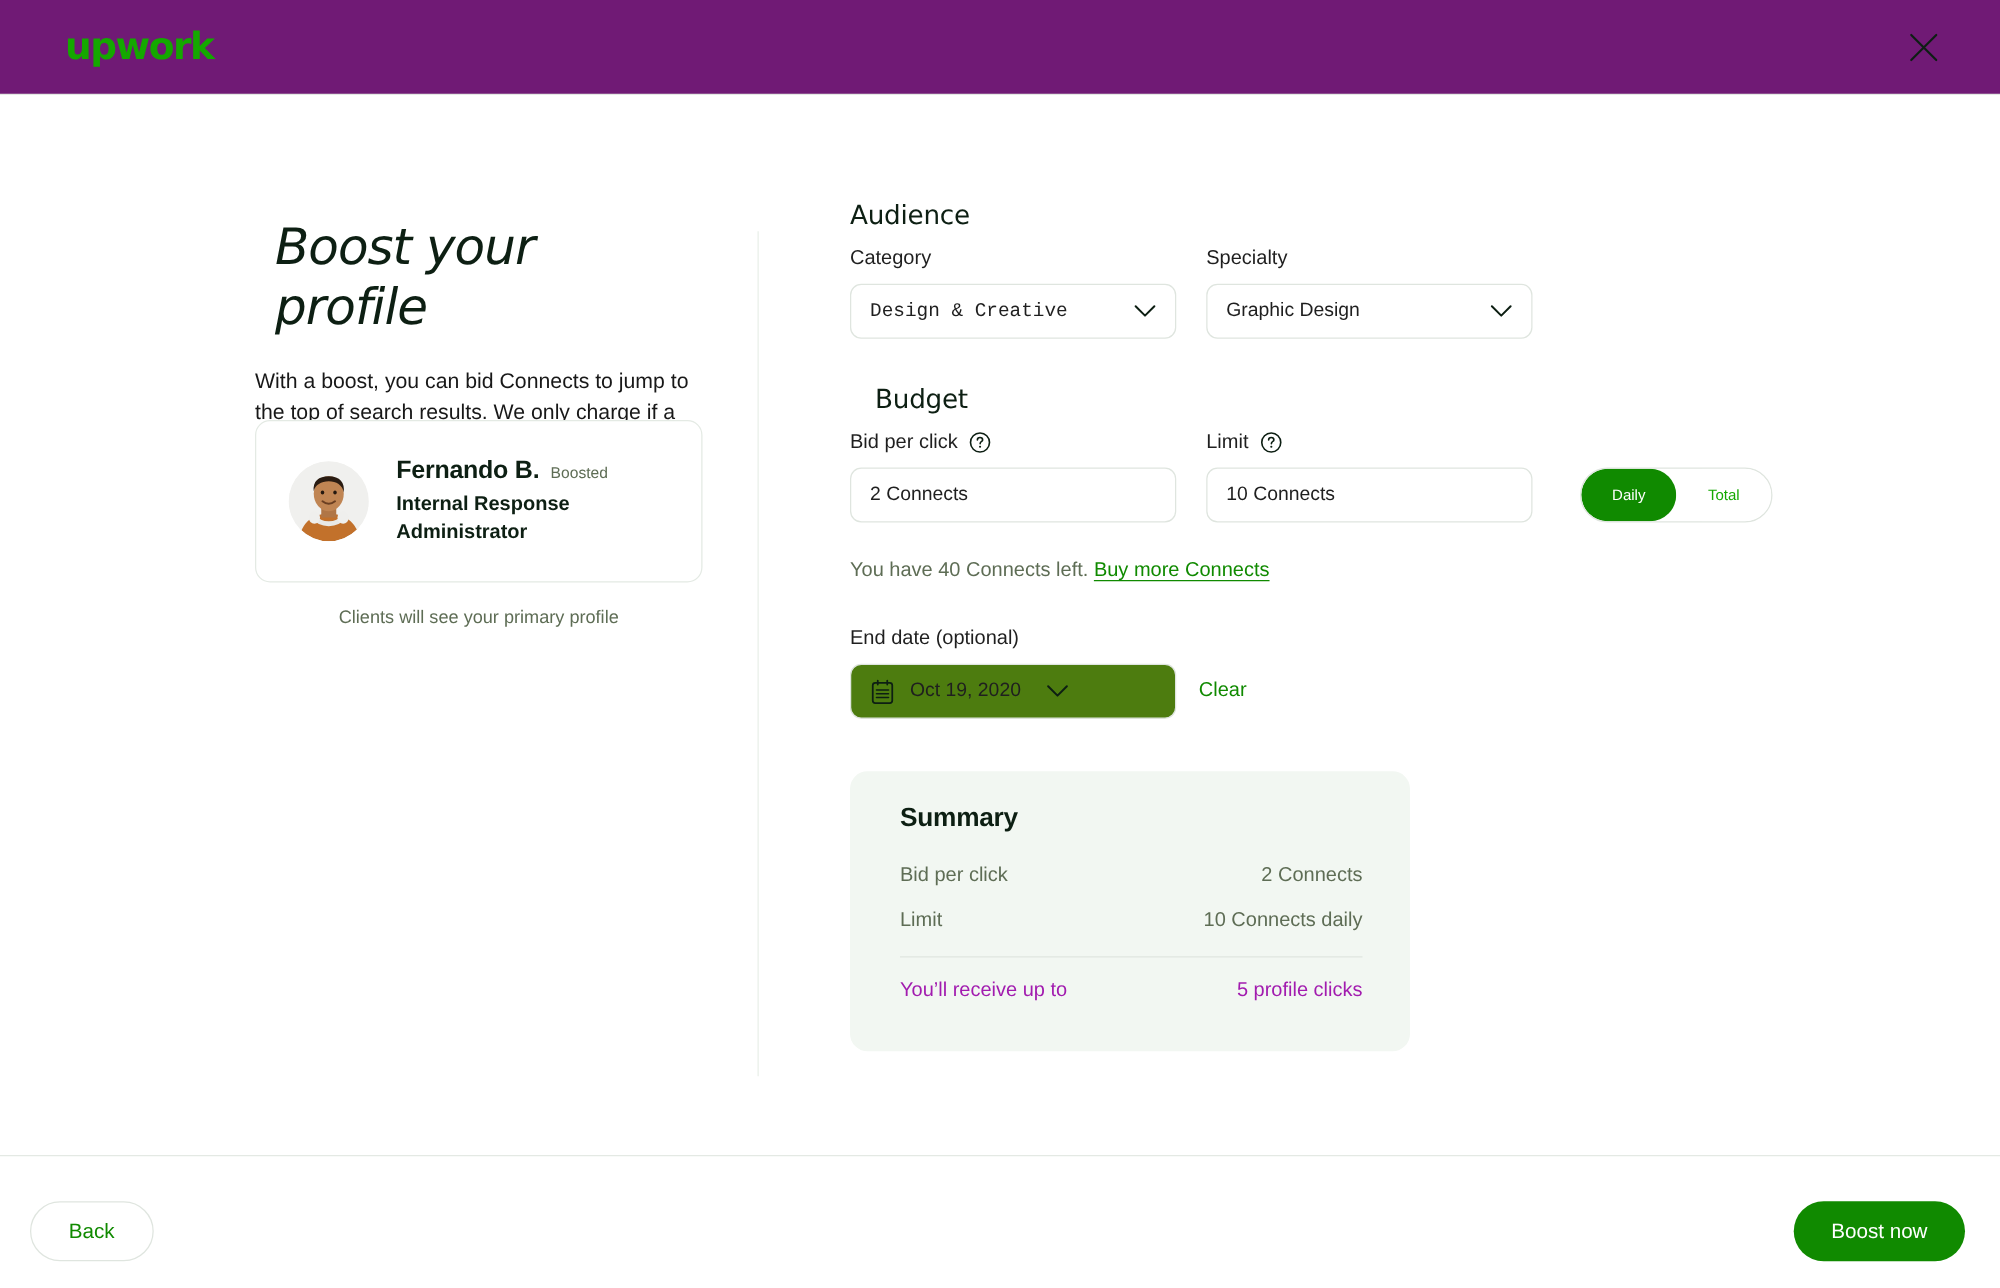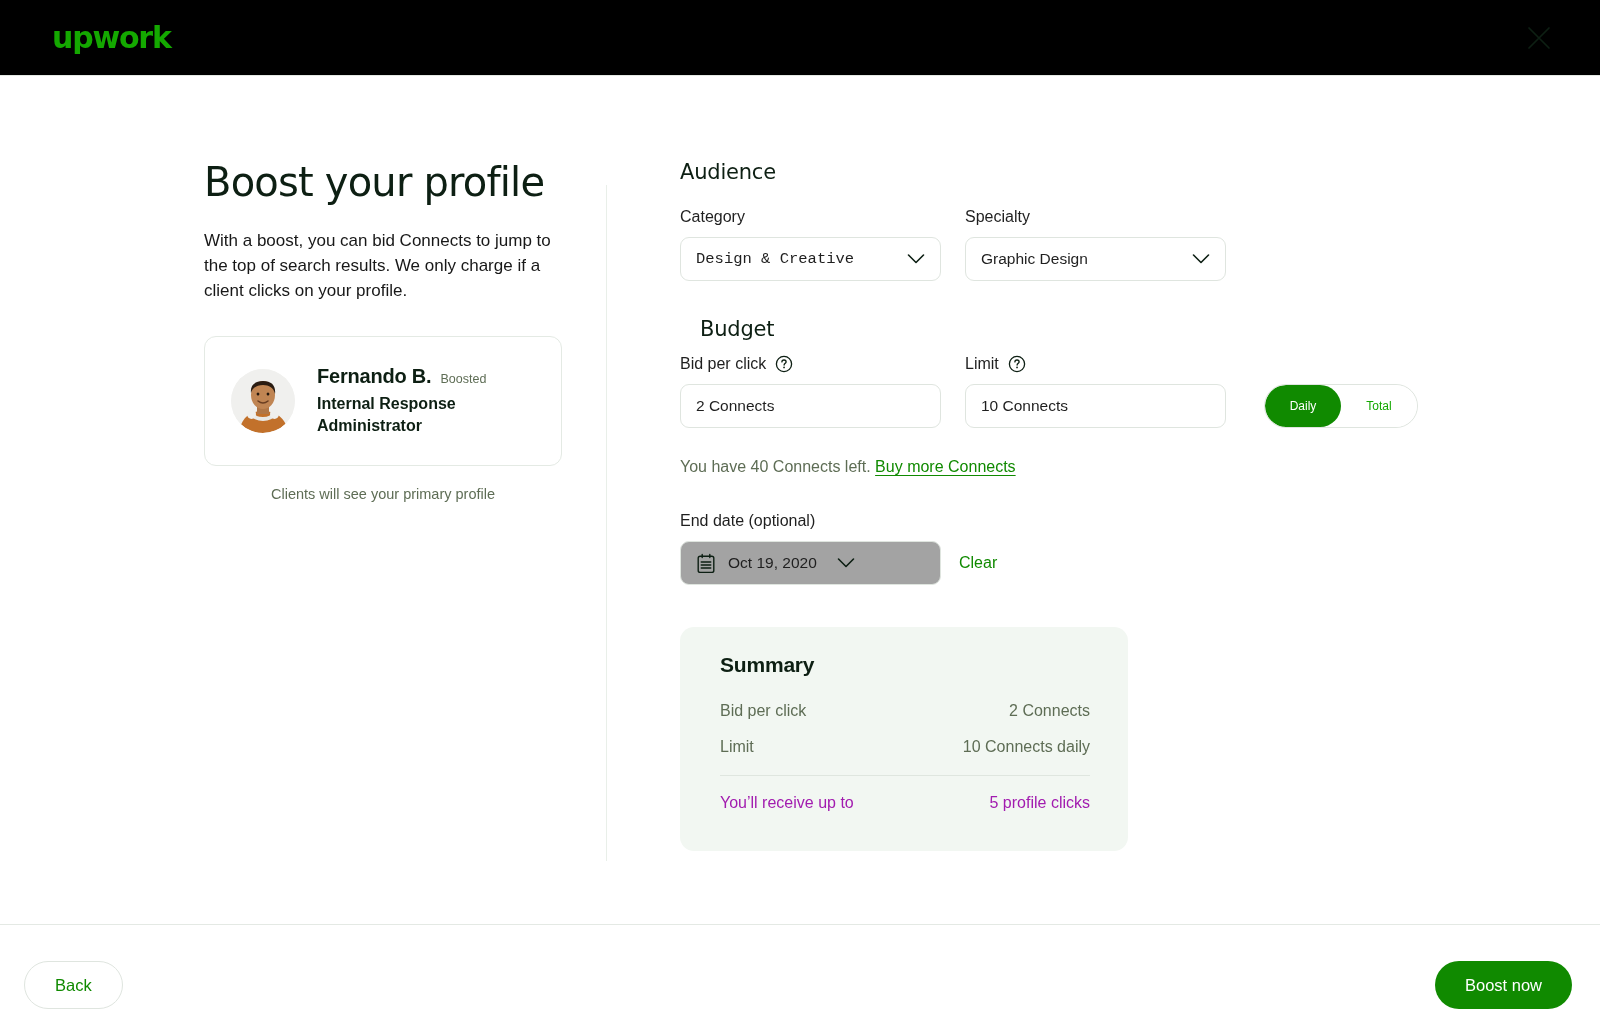--- a/index.html
+++ b/index.html
@@ -16,21 +16,21 @@
     width: 1600px; height: 1030px;
     overflow: hidden;
     background: #ffffff;
   }
 
   
   .header {
     position: absolute; left: 0; top: 0;
     width: 1600px; height: 76px;
     border-bottom: 1px solid #e4e9e4;
-    background: #000000;
+    background: #701a75;
   }
   .logo {
     position: absolute; left: 52px; top: 22px;
     font-size: 30px;
     font-weight: 700;
     letter-spacing: -1.2px;
     color: #14a800;
     font-family: "DejaVu Sans", sans-serif;
     line-height: 32px;
     user-select: none;
@@ -52,27 +52,28 @@
     background: #e9efe9;
   }
 
   
   .left {
     position: absolute;
     left: 204px; top: 158px;
     width: 370px;
   }
   .title {
-    margin: 0;
+    margin: 16px;
     font-size: 40px;
     line-height: 48px;
     font-weight: 400;
     letter-spacing: -0.8px;
     color: #0d1f13;
     font-family: "DejaVu Sans", sans-serif;
+    font-style: italic;
   }
   .lead {
     margin: 22px 0 0 0;
     width: 360px;
     font-size: 17px;
     line-height: 25px;
     color: #181818;
   }
   .profile-card {
     position: absolute;
@@ -233,21 +234,21 @@
     height: 44px;
     border: 1px solid #dfe5df;
     border-radius: 9px;
     display: flex;
     align-items: center;
     gap: 12px;
     padding: 0 15px;
     font-size: 15.5px;
     color: #1f1f1f;
     cursor: pointer;
-    background: #a3a3a3;
+    background: #4d7c0f;
     user-select: none;
   }
   .clear-link {
     color: #108a00;
     font-size: 16px;
     cursor: pointer;
   }
 
   
   .summary {
@@ -375,21 +376,21 @@
         <div class="ptitle">Internal Response Administrator</div>
       </div>
     </div>
 
     <div class="card-note">Clients will see your primary profile</div>
   </div>
 
   <div class="right">
 
     <div class="sec-title">Audience</div>
-    <div class="row" style="margin-top:24px;">
+    <div class="row" style="margin-top:14px;">
       <div class="col col-w">
         <div class="field-label">Category</div>
         <div class="input" style="margin-top:11px;font-family:Liberation Mono, monospace;">
           <span class="val">Design &amp; Creative</span>
           <svg class="chev" width="18" height="12" viewBox="0 0 18 12" fill="none">
             <path d="M1.5 2 L9 9.5 L16.5 2" stroke="#0d1f13" stroke-width="1.6" stroke-linecap="round" stroke-linejoin="round"></path>
           </svg>
         </div>
       </div>
       <div class="col col-w">

